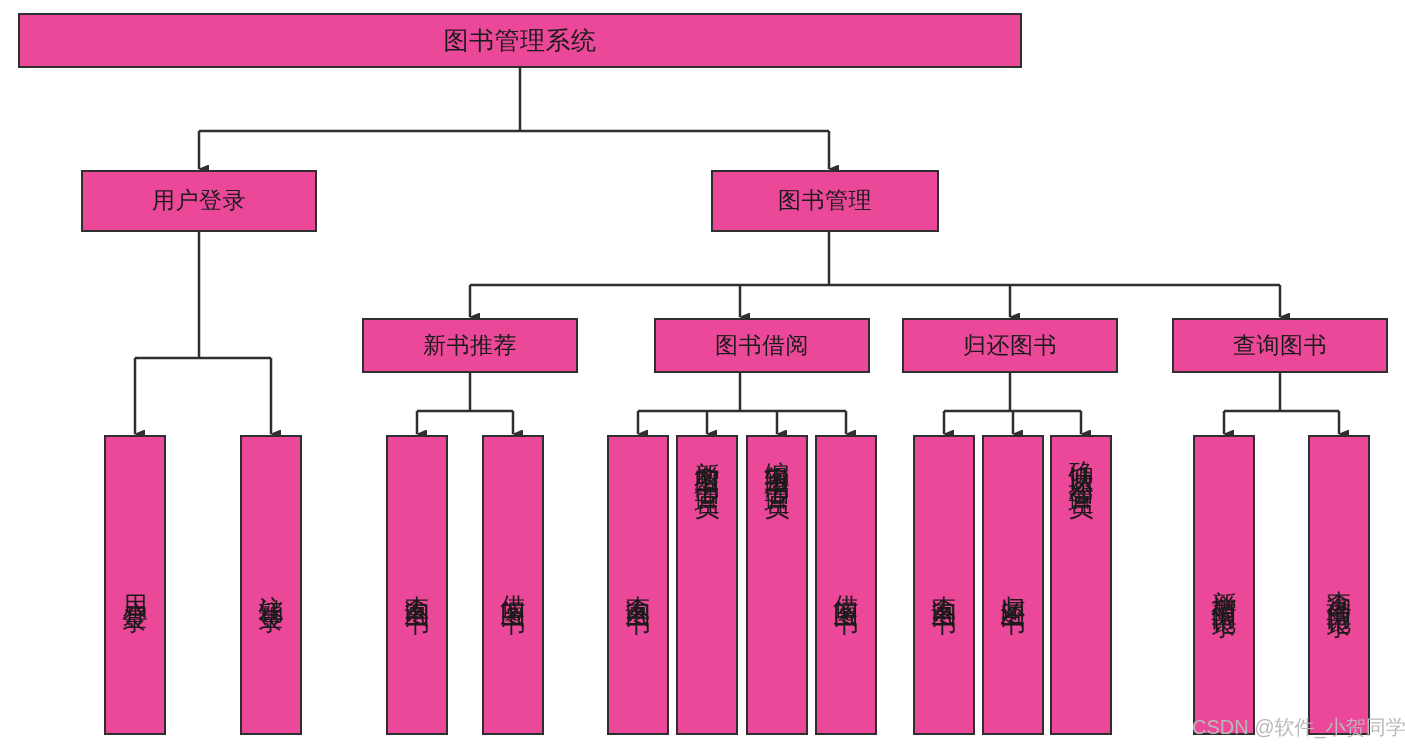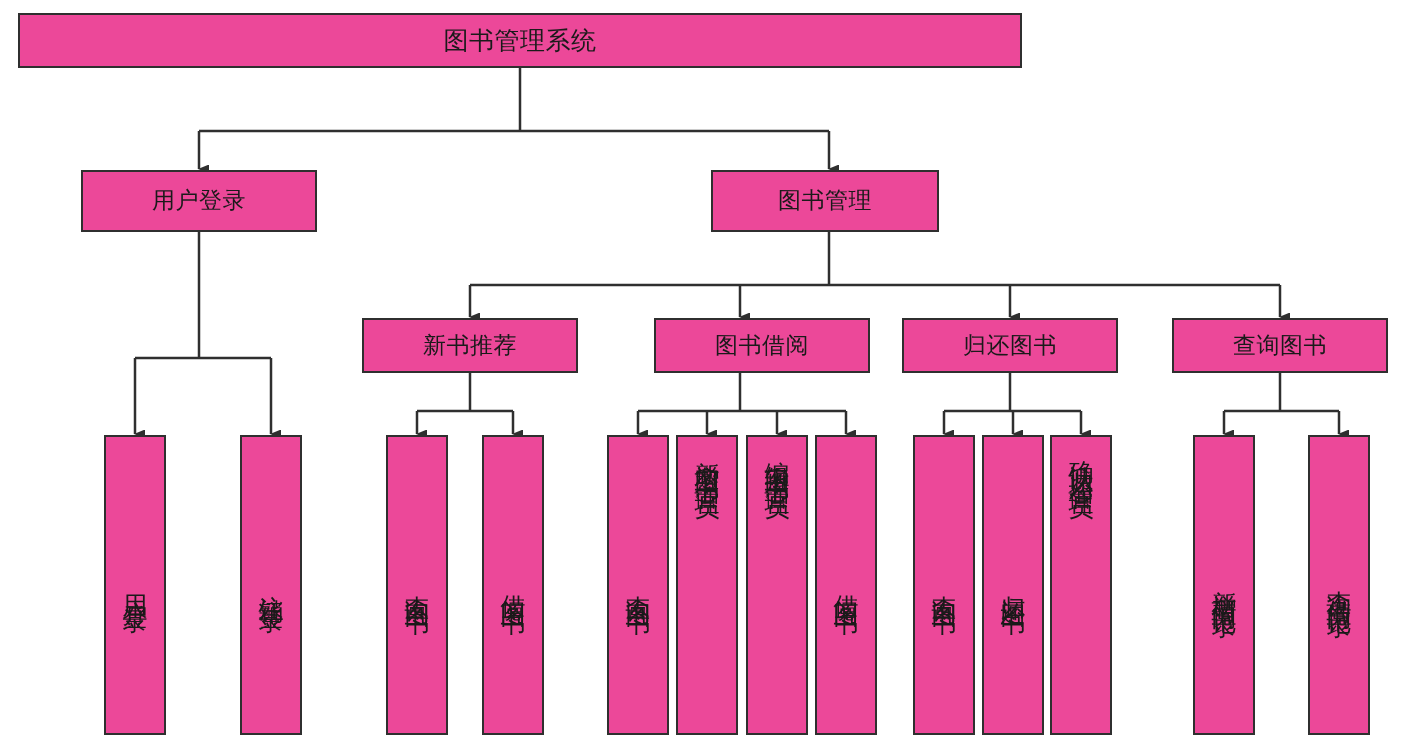--- a/index.html
+++ b/index.html
@@ -152,14 +152,15 @@
         <span class="node-label">确认归还（管理员）</span>
       </div>
       <div class="node-box leaf leaf-align-mid" style="left: 1193px; top: 435px; width: 62px; height: 300px;">
         <span class="node-label">新增借阅记录</span>
       </div>
       <div class="node-box leaf leaf-align-mid" style="left: 1308px; top: 435px; width: 62px; height: 300px;">
         <span class="node-label">查询借阅记录</span>
       </div>
     </div>
 
+  <div id="watermark" style="left: 1192px; top: 714px;">CSDN @软件_小贺同学</div>
 
 </div>
 
 </body></html>

